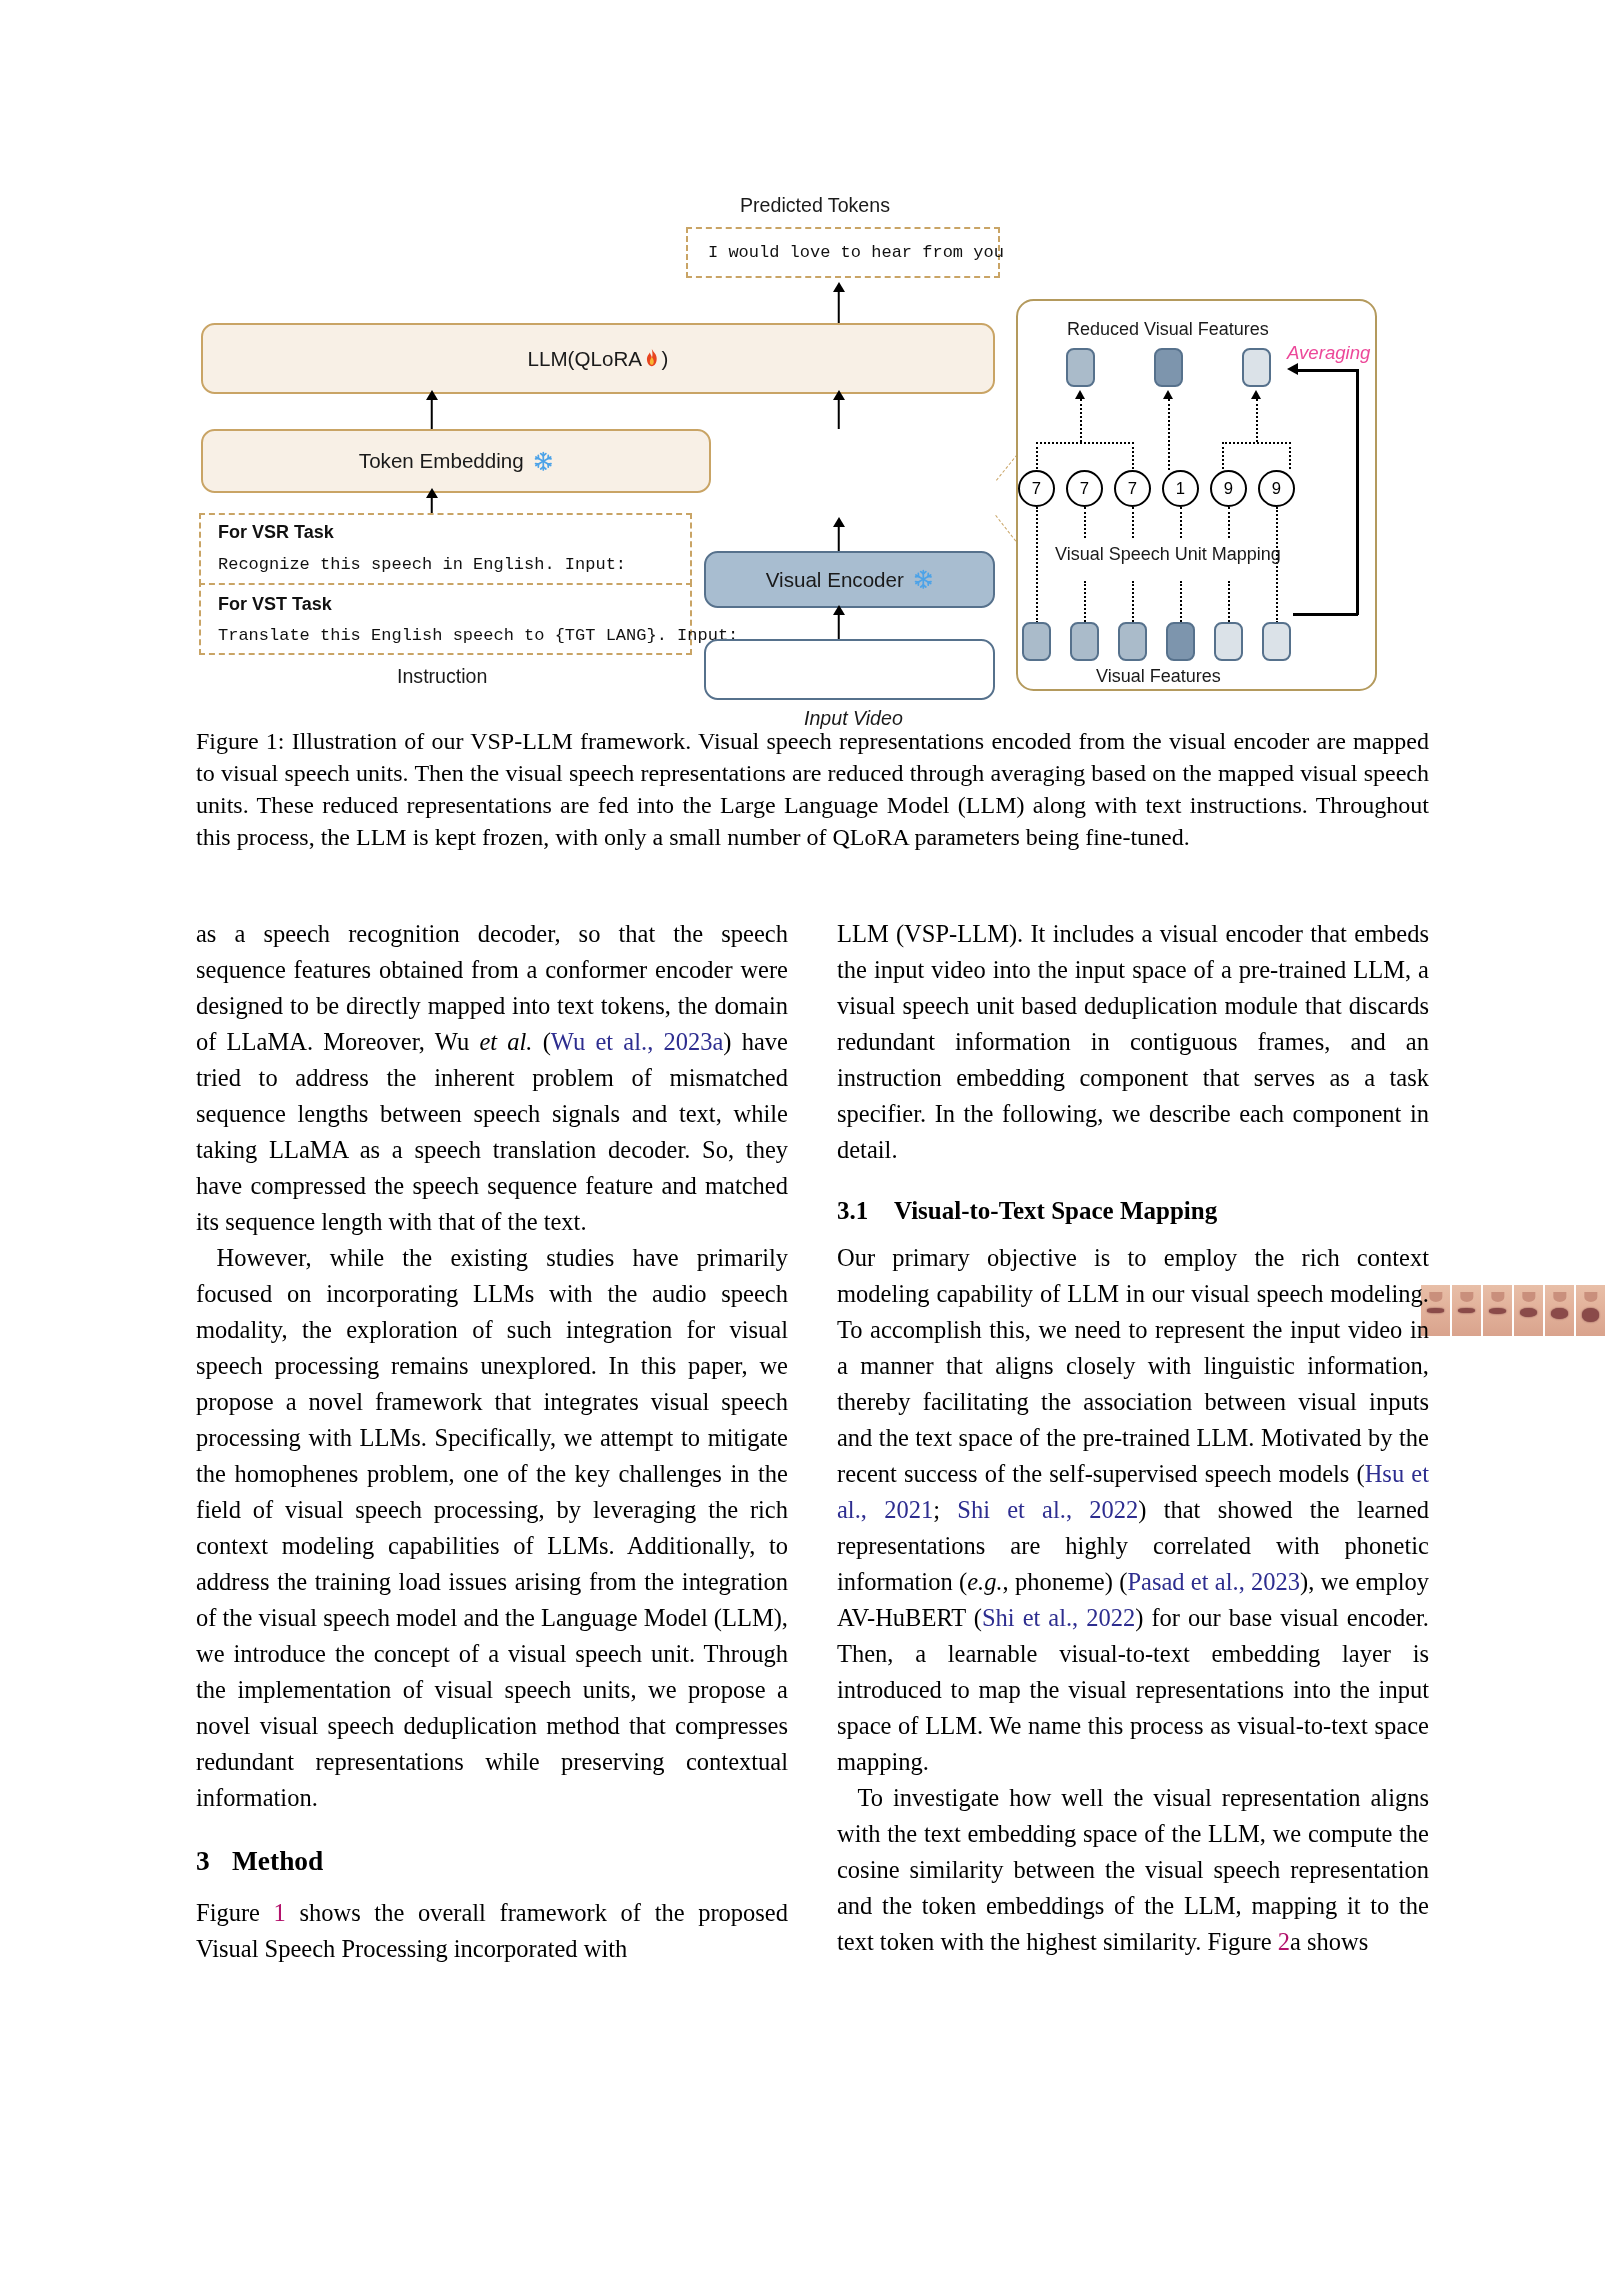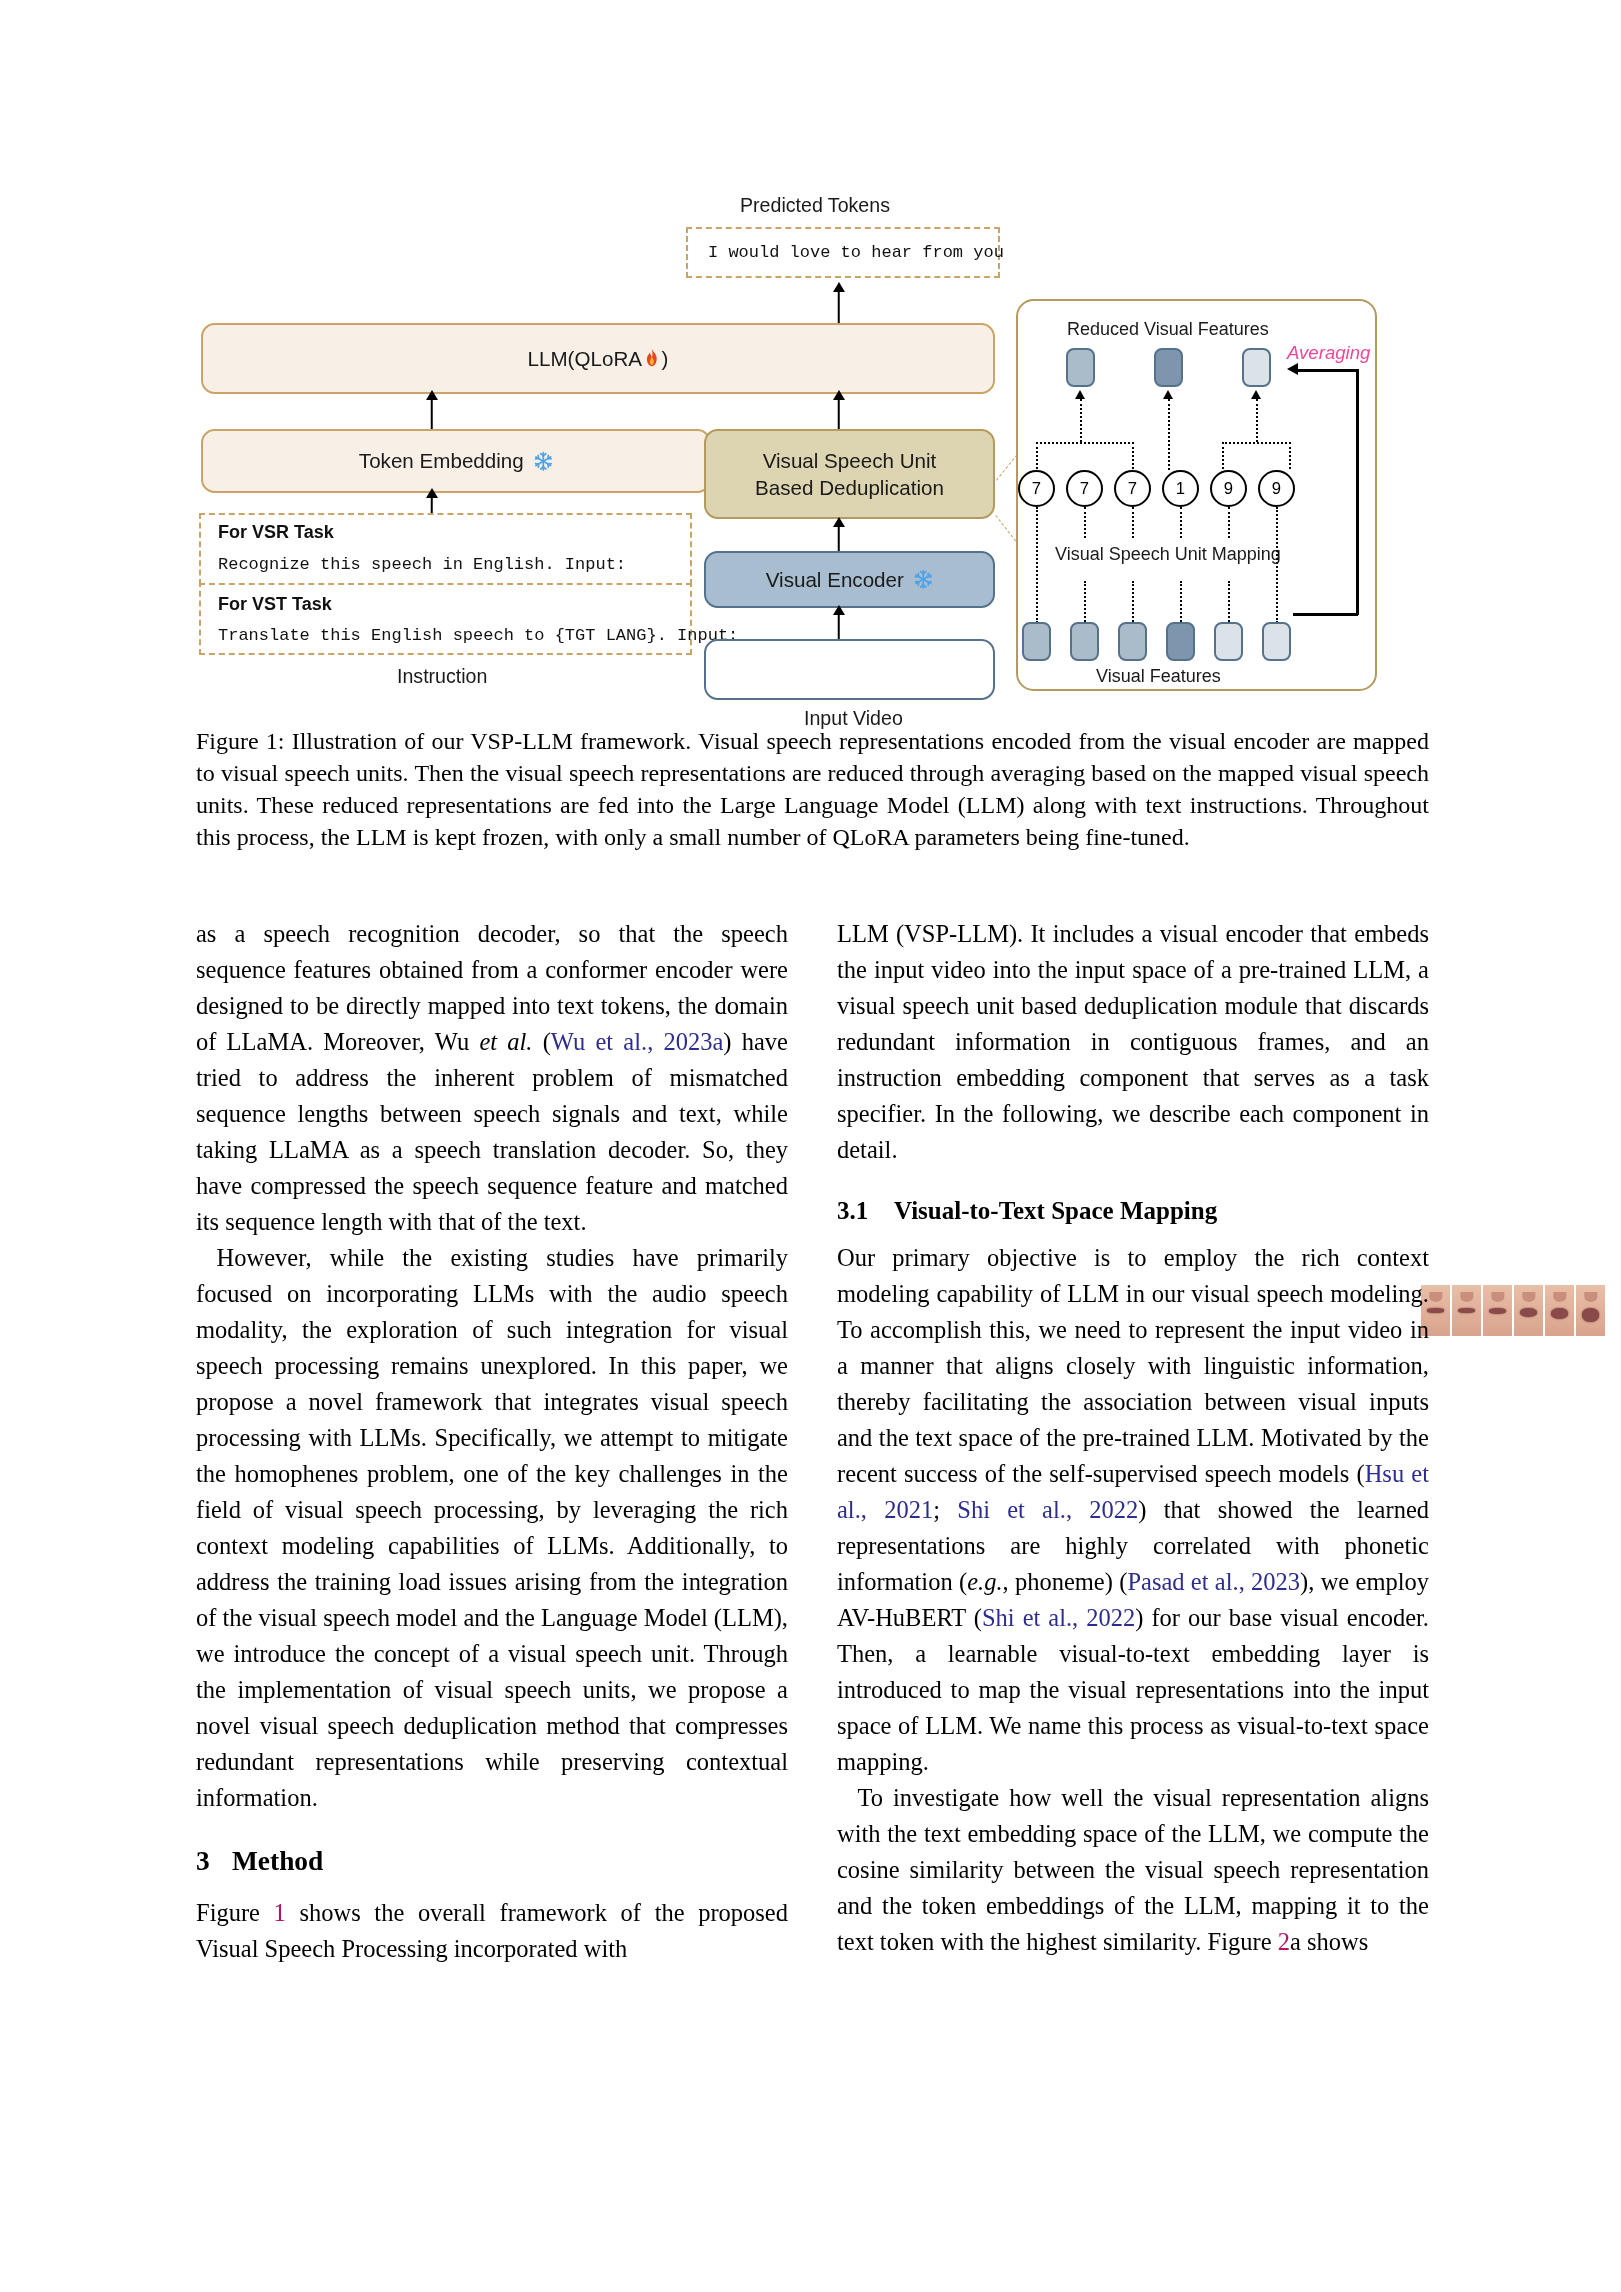--- a/index.html
+++ b/index.html
@@ -268,26 +268,20 @@
               <line x1="17.6" y1="15.3" x2="17.8" y2="18.8"></line>
             <line x1="6.4" y1="15.3" x2="3" y2="14.8"></line>
               <line x1="6.4" y1="15.3" x2="6.2" y2="18.8"></line>
             <line x1="17.6" y1="8.7" x2="21" y2="9.2"></line>
               <line x1="17.6" y1="8.7" x2="17.8" y2="5.2"></line>
           </g>
         </svg>
       </span>
     </div>
 
-    <div class="rbox tanbox" style="left:704px; top:429px; width:291px; height:90px;">
-      <span>
-        <span>Visual Speech Unit</span><br>
-        <span>Based Deduplication</span>
-      </span>
-    </div>
 
     <div class="arrow" style="left:424px; top:488px; width:15.7px; height:41px;">
       <div class="head"></div>
         <div class="shaft" style="top:8.8px; height:32px;"></div>
     </div>
 
     <div class="arrow" style="left:831px; top:517px; width:15.7px; height:41px;">
       <div class="head"></div>
         <div class="shaft" style="top:8.8px; height:32px;"></div>
     </div>
@@ -337,21 +331,21 @@
       <div class="vidstrip" style="left:715px; top:644px;">
         <div class="mouth" style="--oh:8%"></div>
         <div class="mouth" style="--oh:9%"></div>
         <div class="mouth" style="--oh:11%"></div>
         <div class="mouth" style="--oh:17%"></div>
         <div class="mouth" style="--oh:21%"></div>
         <div class="mouth" style="--oh:26%"></div>
       </div>
     </div>
 
-    <div class="fig-label" style="left:804px; top:707px;">Input Video</div>
+    <div class="fig-label" style="left:804px; top:707px;font-style:italic;">Input Video</div>
 
     <div class="zoomline" style="left:996px; top:480px; width:93px; transform:rotate(-51deg);"></div>
     <div class="zoomline" style="left:996px; top:515px; width:152px; transform:rotate(52deg);"></div>
 
     <div id="panel" style="left:1016px; top:299px; width:361px; height:392px;">
 
       <div class="fig-label" style="left:49px; top:17.6px; font-size:18px;">Reduced Visual Features</div>
 
       <div class="feat f-mid" style="left:48px;  top:47px;"></div>
       <div class="feat f-dark" style="left:136px; top:47px;"></div>

